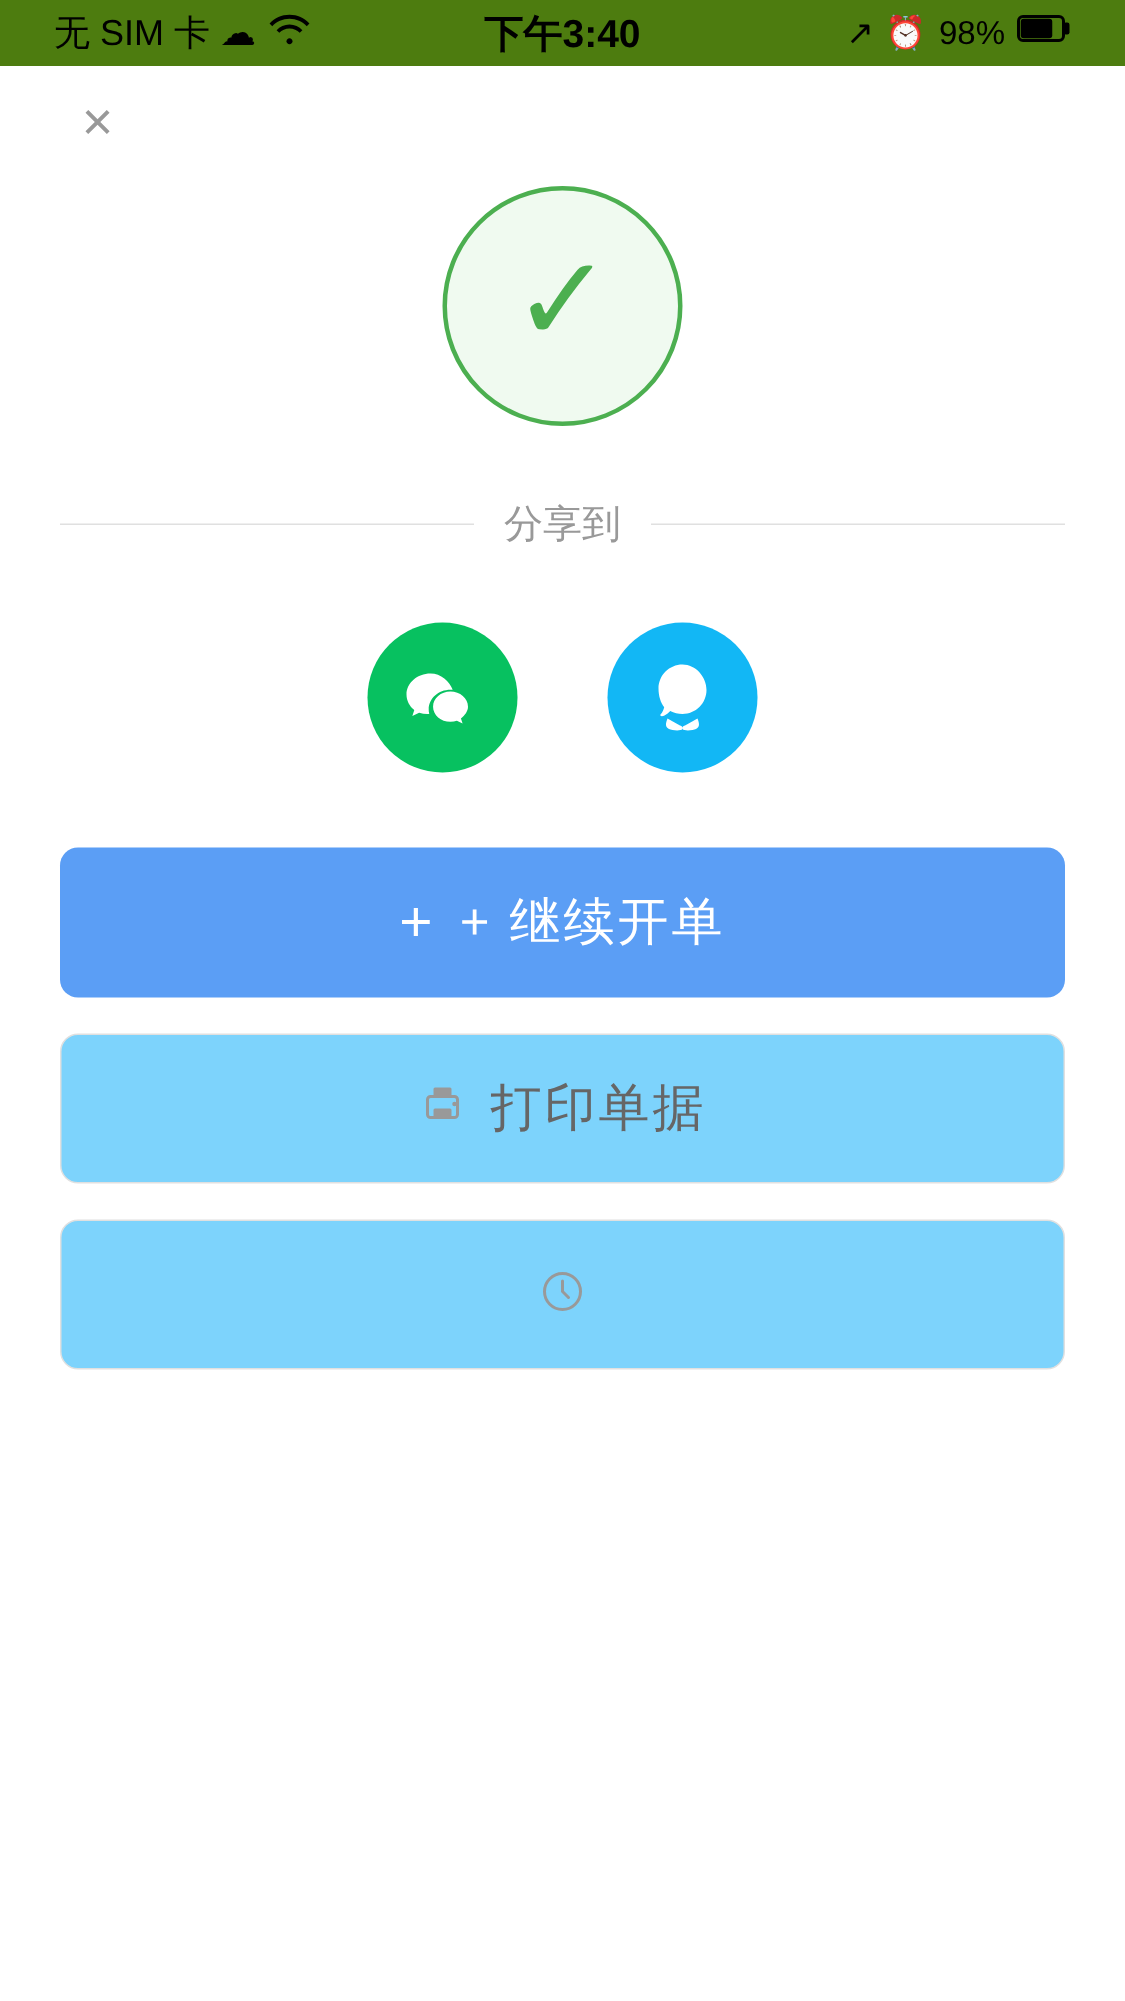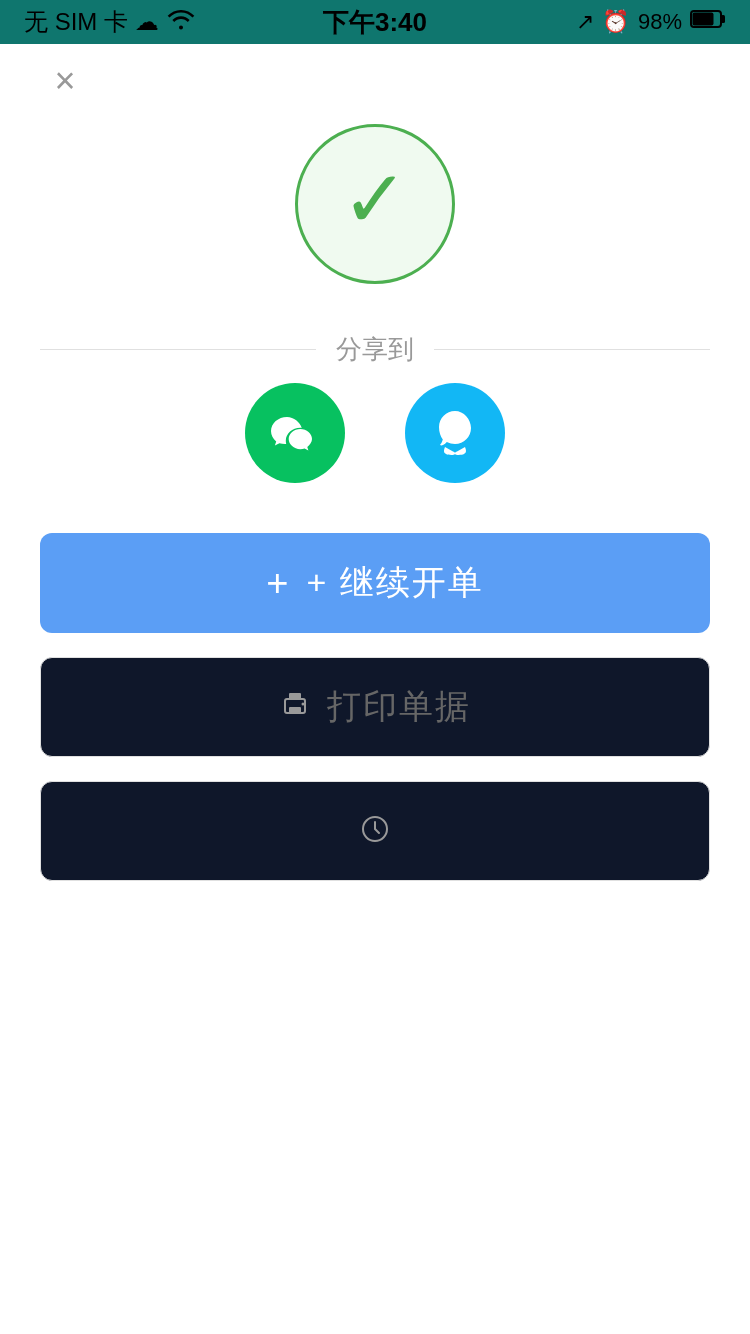--- a/index.html
+++ b/index.html
@@ -18,22 +18,22 @@
       overflow-x: hidden;
     }
 
     
     .status-bar {
       width: 100%;
       height: 44px;
       display: flex;
       align-items: center;
       justify-content: space-between;
-      padding: 0 24px;
-      background: #0f766e;
+      padding: 0 36px;
+      background: #4d7c0f;
     }
 
     .status-left {
       display: flex;
       align-items: center;
       gap: 8px;
       font-size: 24px;
       font-weight: 400;
       color: #000;
     }
@@ -112,21 +112,21 @@
     .share-section {
       width: 100%;
       padding: 0 40px;
       margin-bottom: 50px;
     }
 
     .share-divider-row {
       display: flex;
       align-items: center;
       gap: 20px;
-      margin-bottom: 16px;
+      margin-bottom: 48px;
     }
 
     .divider-line {
       flex: 1;
       height: 1px;
       background: #e0e0e0;
     }
 
     .share-label {
       font-size: 26px;
@@ -200,21 +200,21 @@
 
     .btn-primary .btn-icon {
       font-size: 38px;
       font-weight: 300;
       line-height: 1;
     }
 
     .btn-secondary {
       width: 100%;
       height: 100px;
-      background: #0f172a;
+      background: #7dd3fc;
       border: 1px solid #e0e0e0;
       border-radius: 12px;
       display: flex;
       align-items: center;
       justify-content: center;
       gap: 16px;
       cursor: pointer;
       color: #666;
       font-size: 34px;
       letter-spacing: 2px;

